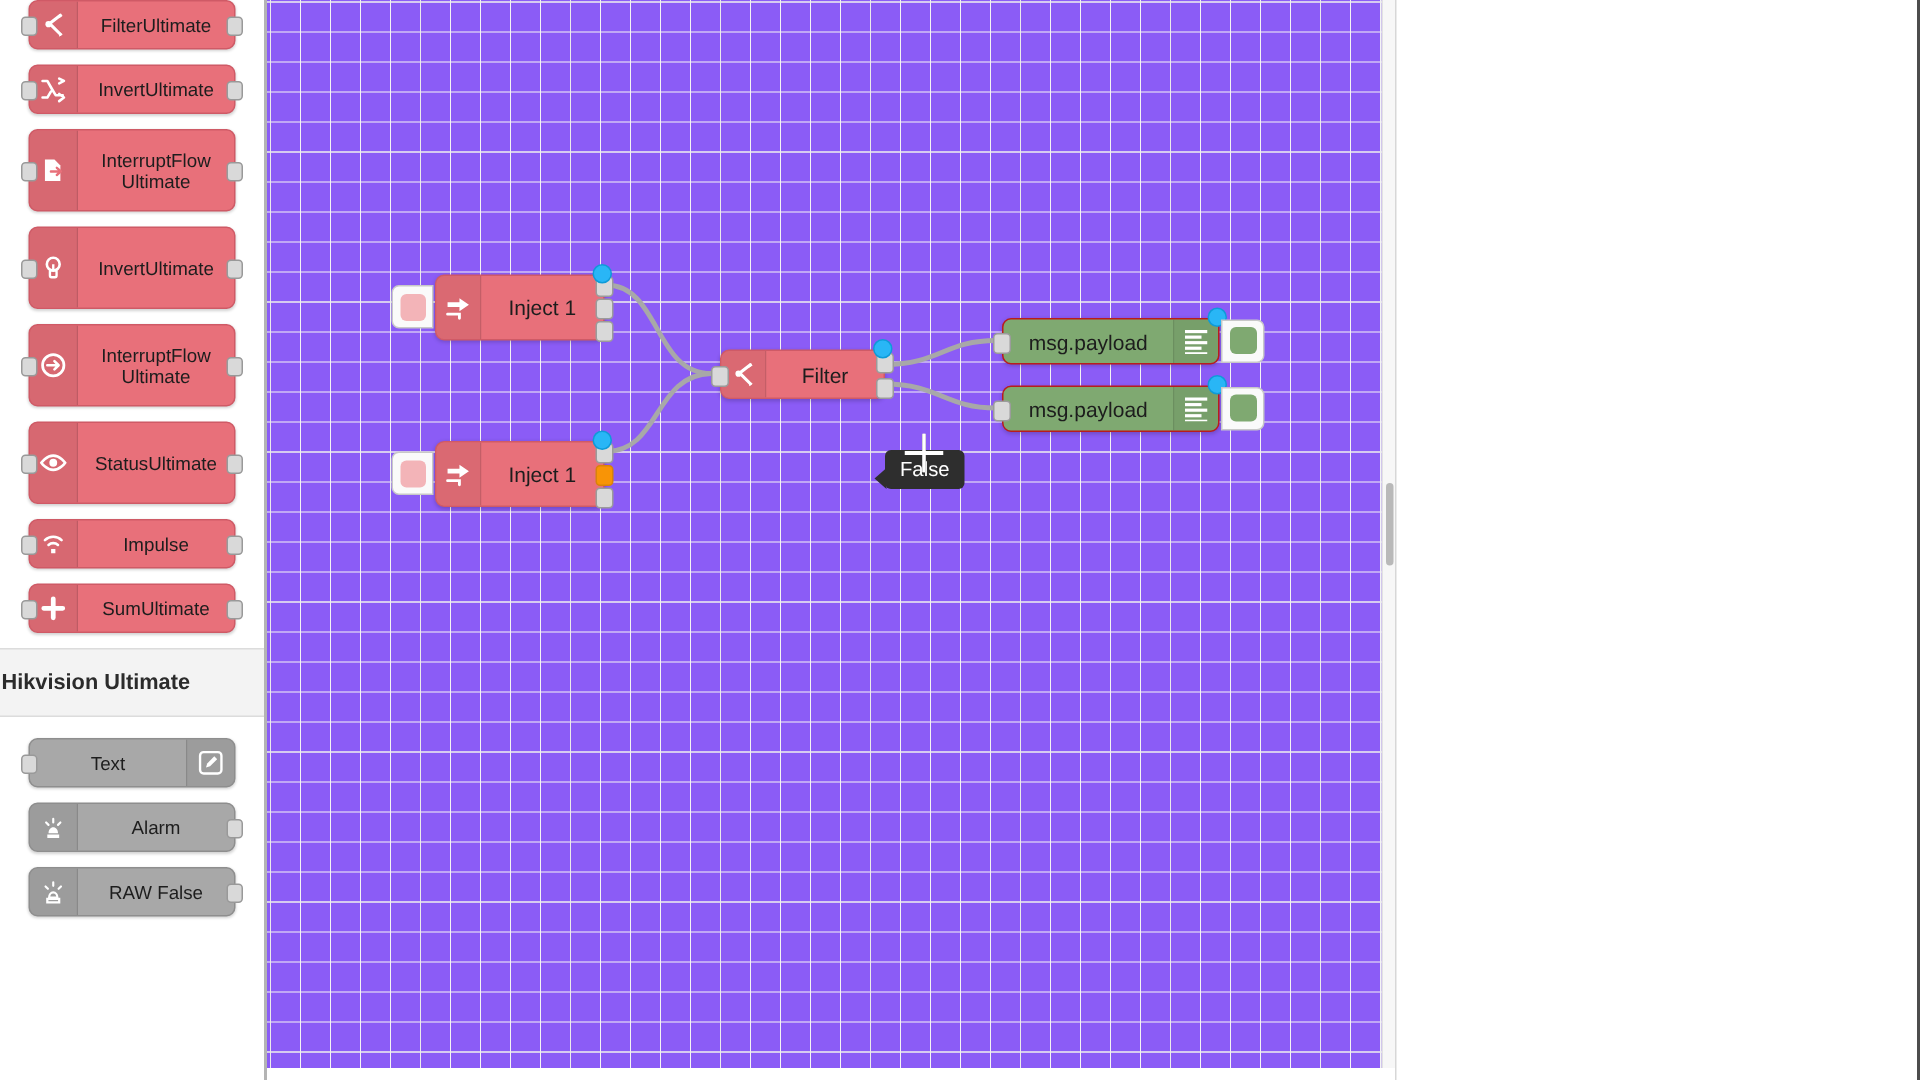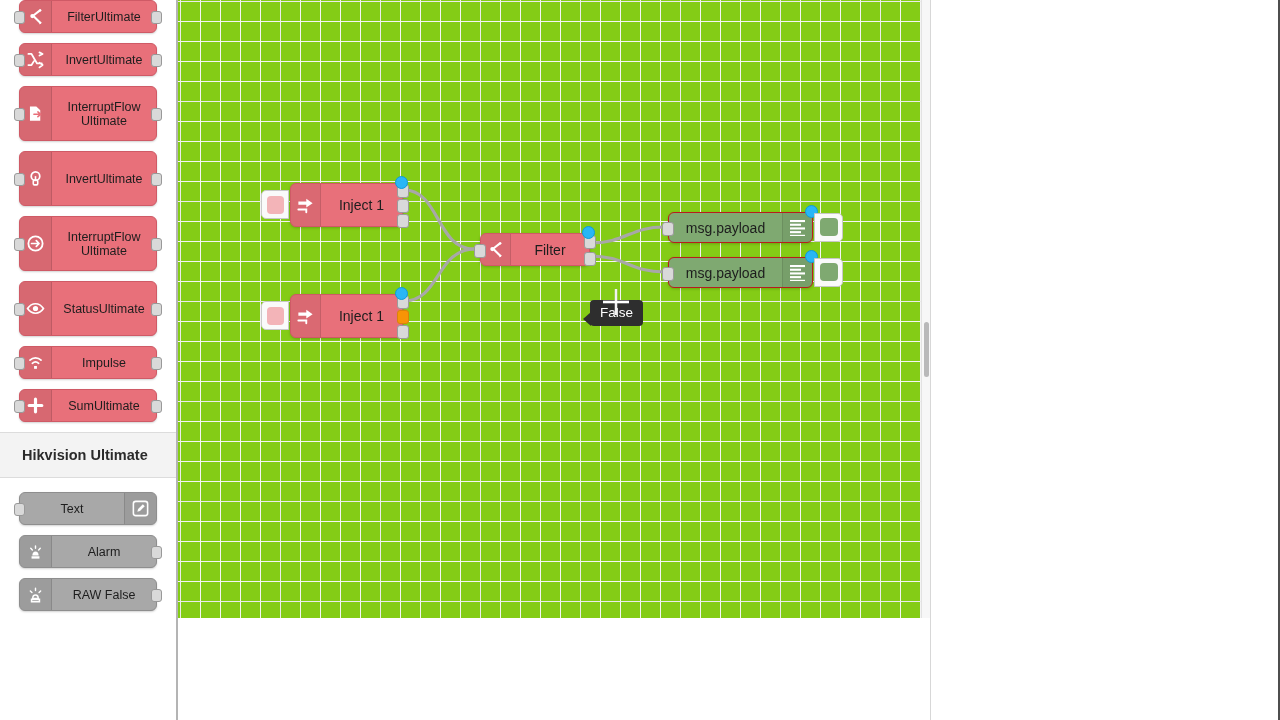--- a/index.html
+++ b/index.html
@@ -19,21 +19,21 @@
     background: #ffffff;
     border-right: 2px solid #b4b4b4;
     overflow: hidden;
   }
   .palette-header {
     height: 46px;
     background: #f3f3f3;
     border-top: 1px solid #dcdcdc;
     border-bottom: 1px solid #dcdcdc;
     display: flex; align-items: center;
-    padding-left: 22px;
+    padding-left: 1px;
     font-size: 14.5px; font-weight: bold; color: #2b2b2b;
   }
   .palette-spacer { height: 14px; }
 
   .pnode {
     position: relative;
     margin: 0 auto 10px auto;
     width: 138px;
     border-radius: 6px;
     display: flex; align-items: stretch;
@@ -70,22 +70,22 @@
     background: #d9d9d9;
     border: 1px solid #999;
     border-radius: 3px;
   }
   .port.in  { left: -6px; }
   .port.out { right: -6px; }
 
   
   #canvas-wrap {
     position: absolute; left: 178px; top: 0;
-    width: 752px; height: 618px;
-    background: #84cc16;
+    width: 752px; height: 712px;
+    background: #8b5cf6;
     overflow: hidden;
   }
   #grid {
     position: absolute; inset: 0;
     background-image:
       linear-gradient(to right, #ebebeb 1px, transparent 1px),
       linear-gradient(to bottom, #ebebeb 1px, transparent 1px),
       linear-gradient(to right, #f4f4f4 1px, transparent 1px),
       linear-gradient(to bottom, #f4f4f4 1px, transparent 1px);
     background-size: 100px 100px, 100px 100px, 20px 20px, 20px 20px;

